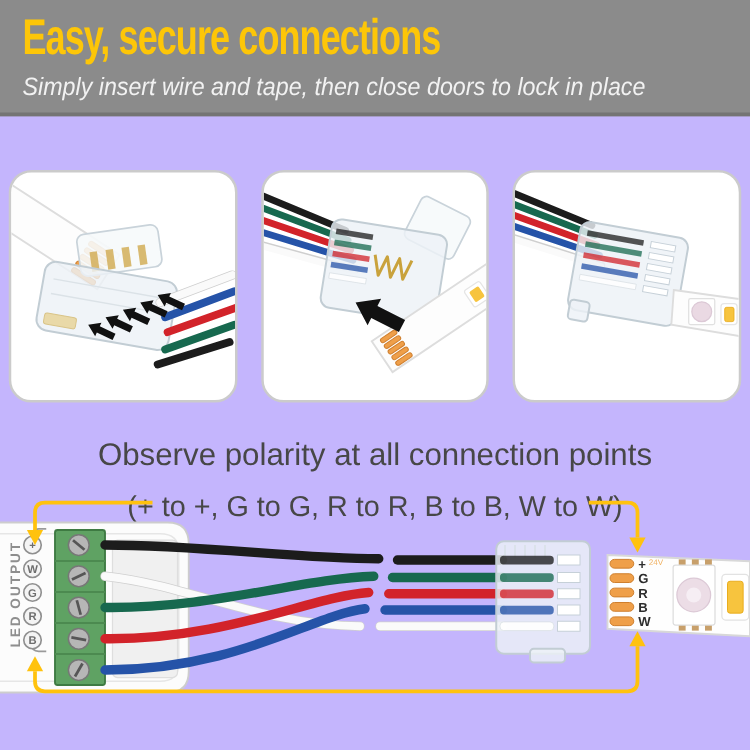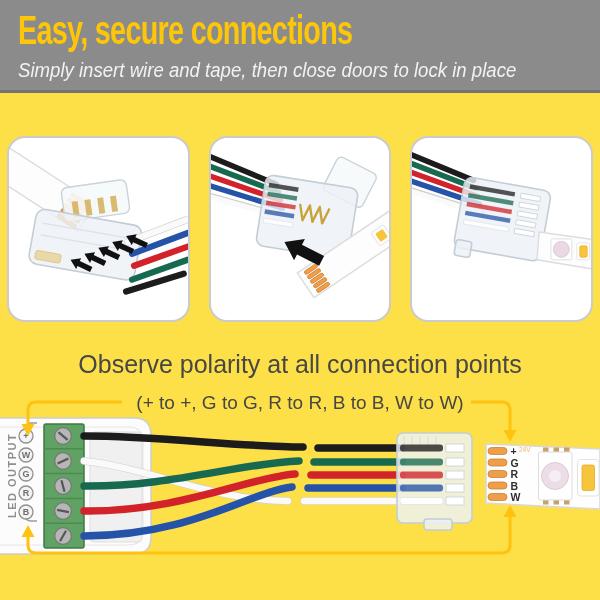--- a/index.html
+++ b/index.html
@@ -1,35 +1,35 @@
 <!DOCTYPE html>
 <html style="--header_bg: #8B8B8B; --title_yellow: #FDC608; --panel_border: #CBCBCB; --text_dark: #474747; --callout_yellow: #FFC20E; --wire_black: #1C1C1C; --wire_green: #17694F; --wire_red: #D2232A; --wire_blue: #2553A8; --terminal_green: #5FA263; --pad_copper: #EF9F49;"><head>
 <meta charset="utf-8">
 <style>
   html,body{margin:0;padding:0;background:#fff;}
-  .canvas{position:relative;width:600px;height:600px;background:#fde047;overflow:hidden;
+  .canvas{position:relative;width:600px;height:600px;background:#c4b5fd;overflow:hidden;
           font-family:"Liberation Sans",sans-serif;}
   
   .hdr{position:absolute;top:0;left:0;width:600px;height:93px;
        background:var(--header_bg,#8B8B8B);border-bottom:3px solid #747474;box-sizing:border-box;}
   .hdr-title{position:absolute;top:8px;left:18px;font-size:40px;font-weight:bold;
              letter-spacing:-1px;color:var(--title_yellow,#FDC608);
              transform:scaleX(.72);transform-origin:left;white-space:nowrap;}
   .hdr-sub{position:absolute;top:59px;left:18px;font-size:20px;font-style:italic;
            color:#F2F2F2;white-space:nowrap;transform:scaleX(.93);transform-origin:left;}
   
   .panels{position:absolute;top:136px;left:7px;right:7px;height:186px;display:flex;gap:19px;z-index:1;}
   .panel{flex:1;margin:0;border:2px solid var(--panel_border,#CBCBCB);border-radius:18px;
          background:#fff;overflow:hidden;}
   .panel svg{width:100%;height:100%;display:block;}
   
   .note{position:absolute;top:350px;left:0;width:600px;text-align:center;z-index:2;
         color:var(--text_dark,#474747);}
   .note-l1{font-size:25px;}
-  .note-l2{font-size:19px;margin-top:13px;}
+  .note-l2{font-size:23px;margin-top:13px;}
   
   .diagram{position:absolute;top:0;left:0;width:600px;height:600px;z-index:4;pointer-events:none;}
   svg text{font-family:"Liberation Sans",sans-serif;}
   .plastic{fill:rgba(237,242,246,.82);stroke:#c2cdd4;stroke-width:1.6;}
   .plastic-light{fill:rgba(246,249,251,.9);stroke:#c9d3da;stroke-width:1.4;}
   .pad{fill:var(--pad_copper,#EF9F49);stroke:#CF7F2E;stroke-width:.8;}
   .wire{fill:none;stroke-linecap:round;}
   .w7{stroke-width:7.5}.w6{stroke-width:6.3}.w55{stroke-width:5.5}
   .wire-black{stroke:var(--wire_black,#1C1C1C)}
   .wire-green{stroke:var(--wire_green,#17694F)}

